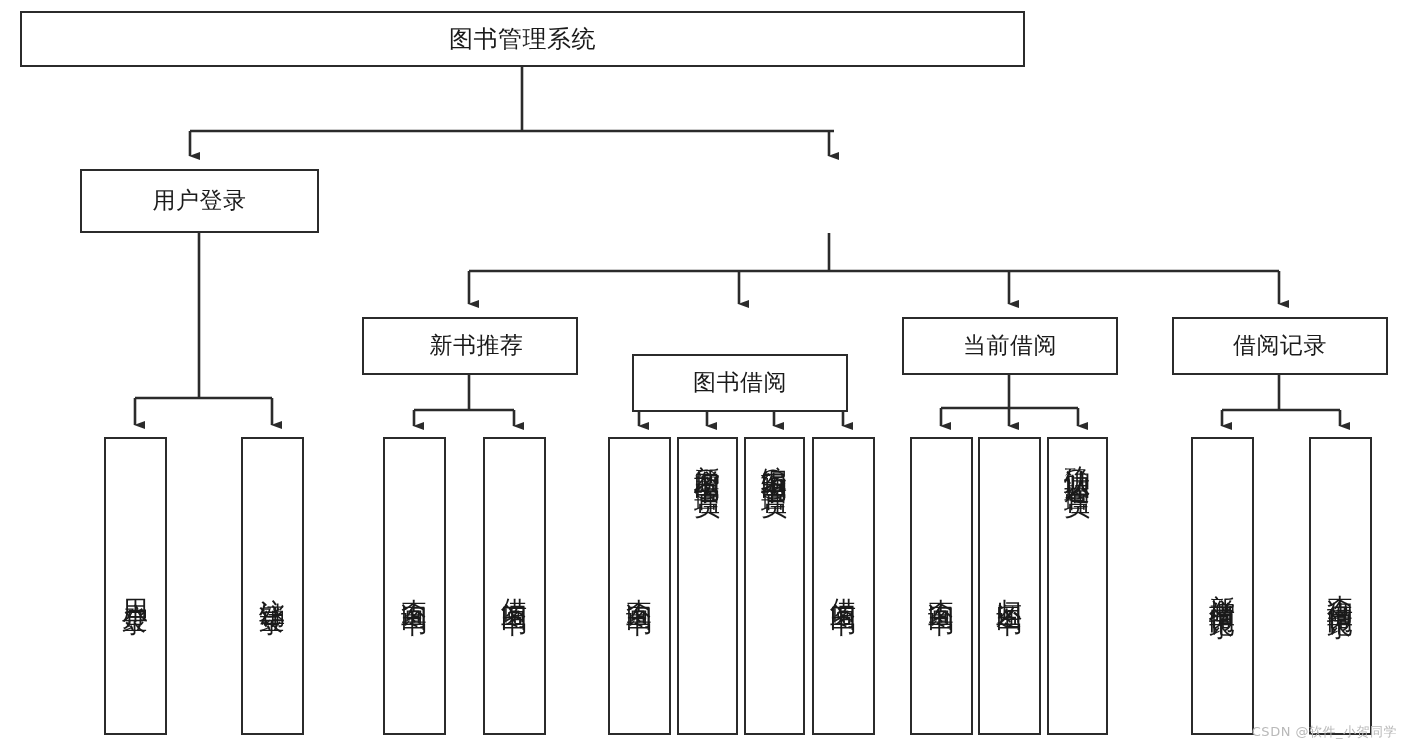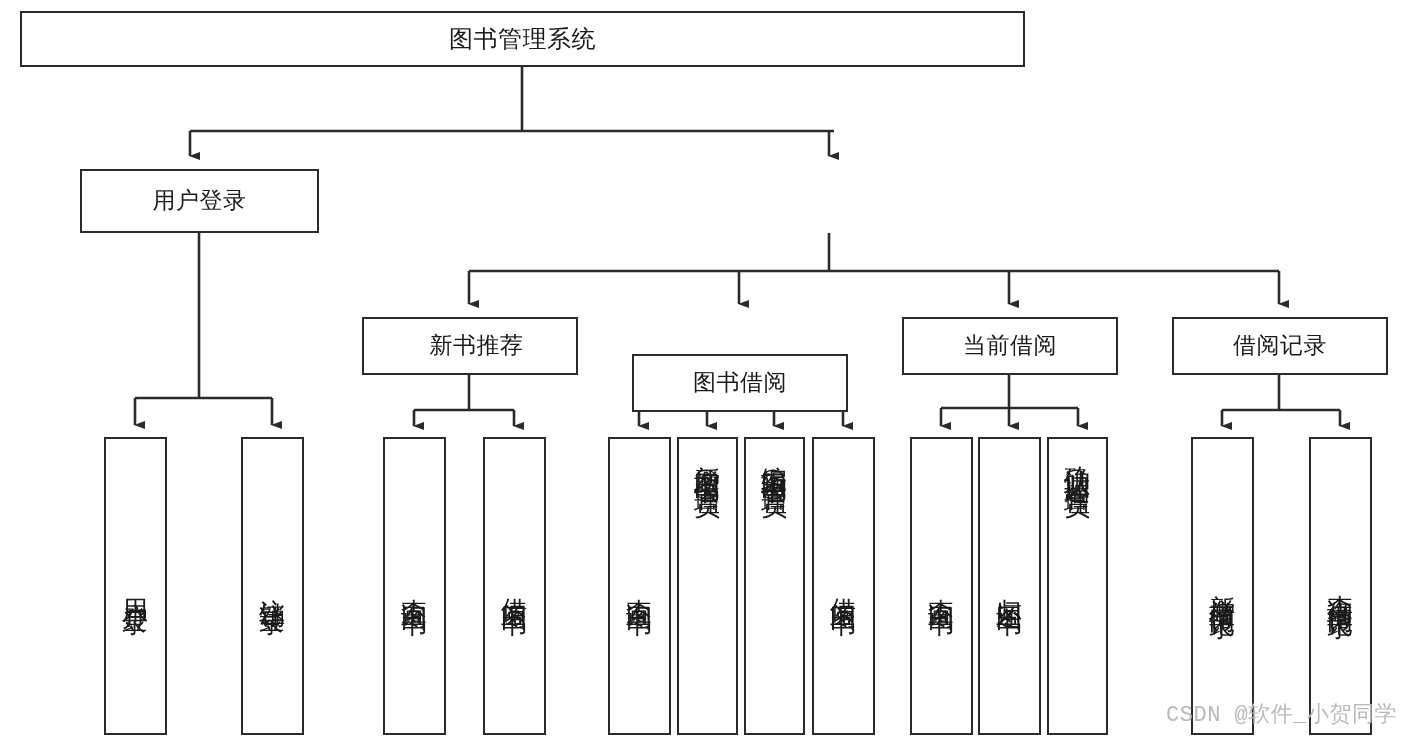--- a/index.html
+++ b/index.html
@@ -59,26 +59,25 @@
     position: absolute;
     left: 0;
     top: 0;
     width: 1405px;
     height: 747px;
     pointer-events: none;
   }
   .watermark {
     position: absolute;
     right: 8px;
-    bottom: 18px;
-    font-size: 22px;
+    bottom: 6px;
+    font-size: 13px;
     color: #b9b9b9;
     letter-spacing: 0.5px;
     white-space: nowrap;
-    font-family: Liberation Mono, monospace;
   }
 </style>
 </head>
 <body>
 
 <div id="canvas">
 
   <svg id="edges" viewBox="0 0 1405 747">
     <defs>
       <marker id="arrow" markerWidth="10" markerHeight="12" refX="4" refY="10" orient="auto" markerUnits="userSpaceOnUse">

